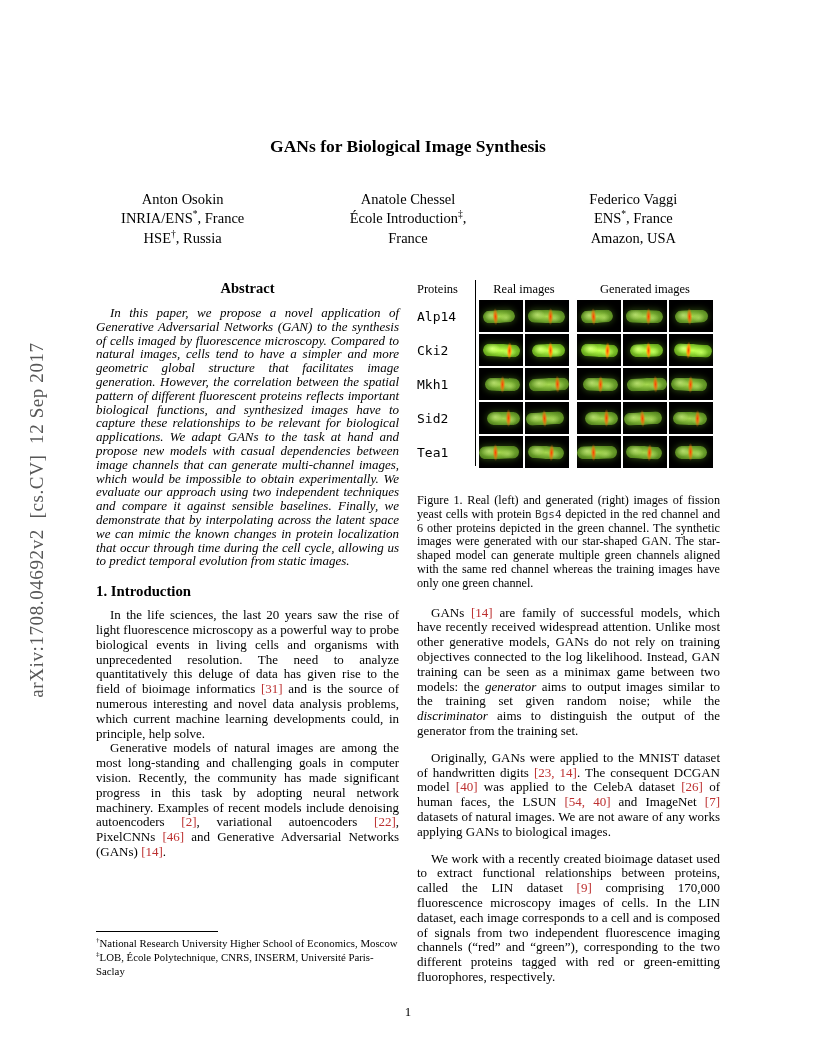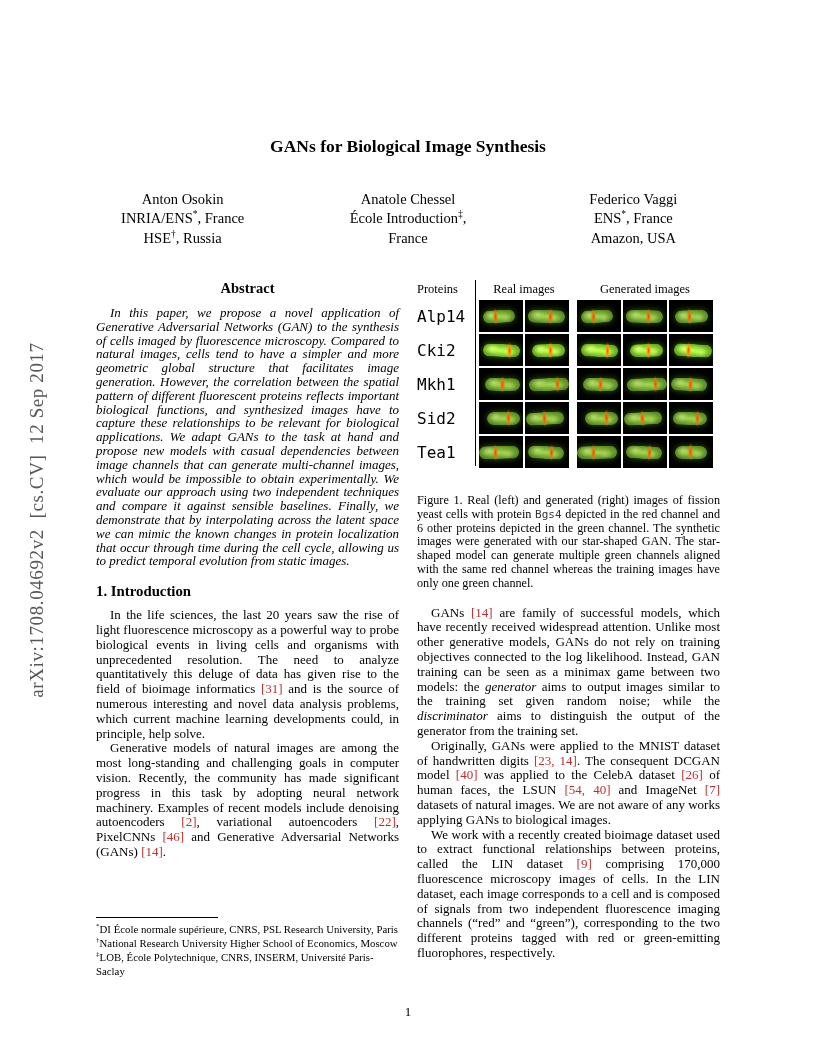--- a/index.html
+++ b/index.html
@@ -51,21 +51,21 @@
 
   
   .figure { position:relative; }
   .fig-vrule { position:absolute; left:58px; top:2px; bottom:2px; width:1px; background:#000; }
   .fig-header { display:flex; align-items:center; height:22px; font-size:12.5px; }
   .fh-proteins { width:56px; }
   .fh-real { width:90px; margin-left:6px; text-align:center; }
   .fh-gen  { width:136px; margin-left:8px; text-align:center; }
 
   .fig-row { display:flex; align-items:center; margin-bottom:2px; }
-  .fig-label { width:56px; font-family:"DejaVu Sans Mono", monospace; font-size:16px; }
+  .fig-label { width:56px; font-family:"DejaVu Sans Mono", monospace; font-size:13px; }
   .panel { display:flex; gap:2px; }
   .panel.real { margin-left:6px; }
   .panel.gen  { margin-left:8px; }
   .tile {
     width:44px; height:32px; background:#000;
     display:flex; align-items:center; justify-content:center;
     overflow:hidden; position:relative;
   }
   .cell {
     position:relative; height:13px; border-radius:7px;
@@ -80,21 +80,21 @@
     background:radial-gradient(50% 58% at 50% 50%,
       var(--cell-red,#ff4400) 0%, rgba(255,110,0,.55) 45%, rgba(255,80,0,0) 78%);
   }
 
   .caption { font-size:12.2px; line-height:13.8px; text-align:justify; margin:26px 0 0; }
   .caption .mono { font-size:11px; }
   .mono { font-family:"DejaVu Sans Mono", monospace; color:#333; }
   .em { font-style:italic; }
   .cite { color:var(--cite-color,#bc2f2f); }
 
-  .col-right .para { margin-top:0; }
+  .col-right .para { margin-top:12px; }
   .col-right .para.first-body { margin-top:15px; }
 
   .pageno { position:absolute; top:1004px; left:0; width:100%; text-align:center; font-size:13px; }
 </style>
 </head>
 <body>
 
 <div class="page">
 
   <div class="arxiv">arXiv:1708.04692v2  [cs.CV]  12 Sep 2017</div>
@@ -124,21 +124,20 @@
     <div class="col col-left">
       <div class="abstract-head">Abstract</div>
       <p class="para abstract">In this paper, we propose a novel application of Generative Adversarial Networks (GAN) to the synthesis of cells imaged by fluorescence microscopy. Compared to natural images, cells tend to have a simpler and more geometric global structure that facilitates image generation. However, the correlation between the spatial pattern of different fluorescent proteins reflects important biological functions, and synthesized images have to capture these relationships to be relevant for biological applications. We adapt GANs to the task at hand and propose new models with casual dependencies between image channels that can generate multi-channel images, which would be impossible to obtain experimentally. We evaluate our approach using two independent techniques and compare it against sensible baselines. Finally, we demonstrate that by interpolating across the latent space we can mimic the known changes in protein localization that occur through time during the cell cycle, allowing us to predict temporal evolution from static images.</p>
 
       <h2 class="section-head">1. Introduction</h2>
       <p class="para"><span>In the life sciences, the last 20 years saw the rise of light fluorescence microscopy as a powerful way to probe biological events in living cells and organisms with unprecedented resolution. The need to analyze quantitatively this deluge of data has given rise to the field of bioimage informatics </span><span class="cite">[31]</span><span> and is the source of numerous interesting and novel data analysis problems, which current machine learning developments could, in principle, help solve.</span></p>
       <p class="para"><span>Generative models of natural images are among the most long-standing and challenging goals in computer vision. Recently, the community has made significant progress in this task by adopting neural network machinery. Examples of recent models include denoising autoencoders </span><span class="cite">[2]</span><span>, variational autoencoders </span><span class="cite">[22]</span><span>, PixelCNNs </span><span class="cite">[46]</span><span> and Generative Adversarial Networks (GANs) </span><span class="cite">[14]</span><span>.</span></p>
 
       <div class="footnotes">
         <div class="fn-rule"></div>
-        <div class="fn"><span class="sup">*</span><span>DI École normale supérieure, CNRS, PSL Research University, Paris</span></div>
         <div class="fn"><span class="sup">†</span><span>National Research University Higher School of Economics, Moscow</span></div>
         <div class="fn"><span class="sup">‡</span><span>LOB, École Polytechnique, CNRS, INSERM, Université Paris-Saclay</span></div>
       </div>
     </div>
 
     <div class="col col-right">
 
       <div class="figure">
         <div class="fig-vrule"></div>
         <div class="fig-header">

